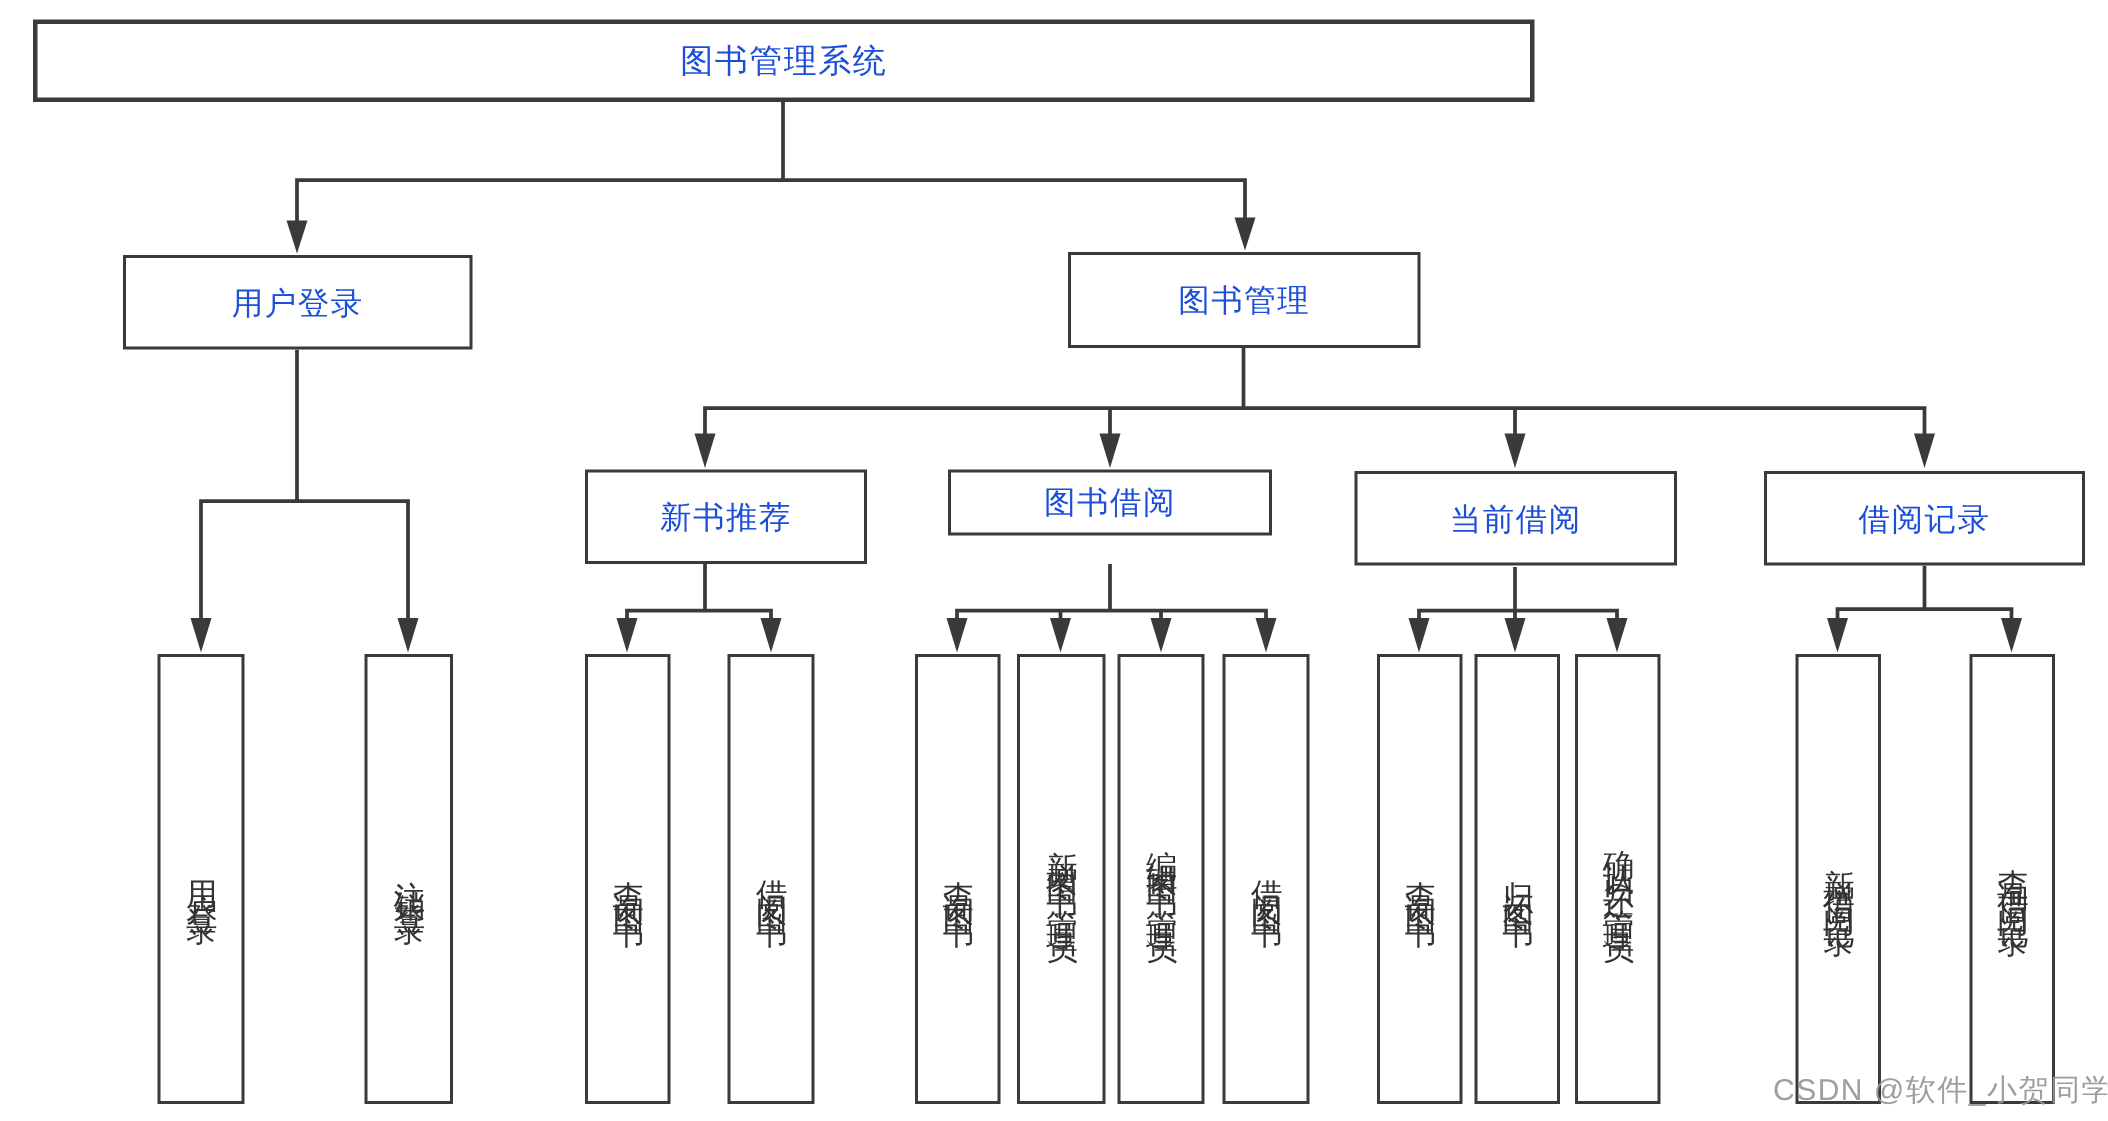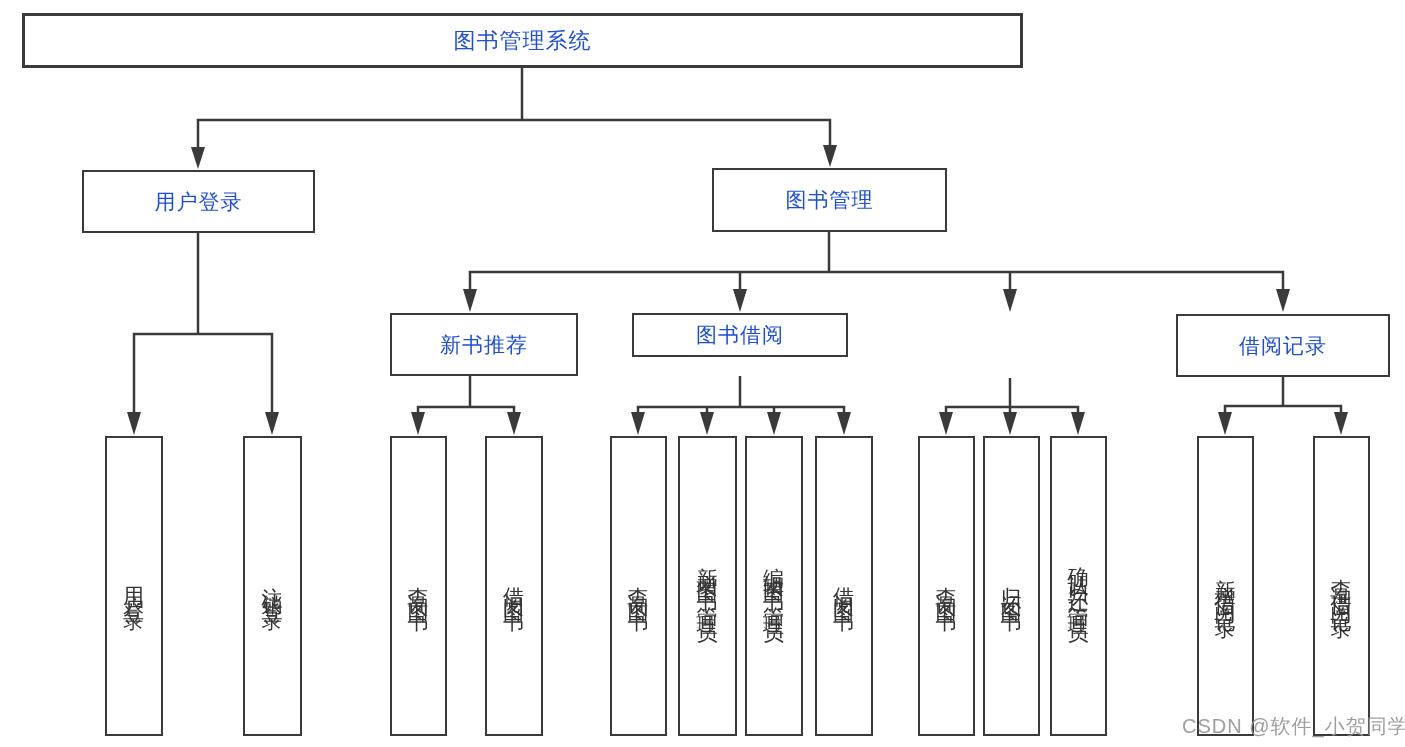--- a/index.html
+++ b/index.html
@@ -102,20 +102,21 @@
     <polygon points="1334,412 1348,412 1341,435"></polygon>
   </svg>
 
   <div class="node root" style="left:22px;top:13px;width:1001px;height:55px;">图书管理系统</div>
 
   <div class="node" style="left:82px;top:170px;width:233px;height:63px;">用户登录</div>
   <div class="node" style="left:712px;top:168px;width:235px;height:64px;">图书管理</div>
 
   <div class="node" style="left:363px;top:313px;width:188px;height:63px;margin-left:27px;">新书推荐</div>
   <div class="node" style="left:632px;top:313px;width:216px;height:44px;">图书借阅</div>
+  <div class="node" style="left:903px;top:314px;width:215px;height:63px;">当前借阅</div>
   <div class="node" style="left:1176px;top:314px;width:214px;height:63px;">借阅记录</div>
 
   <div class="leaf" style="left:105px;width:58px;">用户登录</div>
   <div class="leaf" style="left:243px;width:59px;">注销登录</div>
 
   <div class="leaf" style="left:390px;width:57px;">查询图书</div>
   <div class="leaf" style="left:485px;width:58px;">借阅图书</div>
 
   <div class="leaf" style="left:610px;width:57px;">查询图书</div>
   <div class="leaf" style="left:678px;width:59px;">新增图书（管理员）</div>

